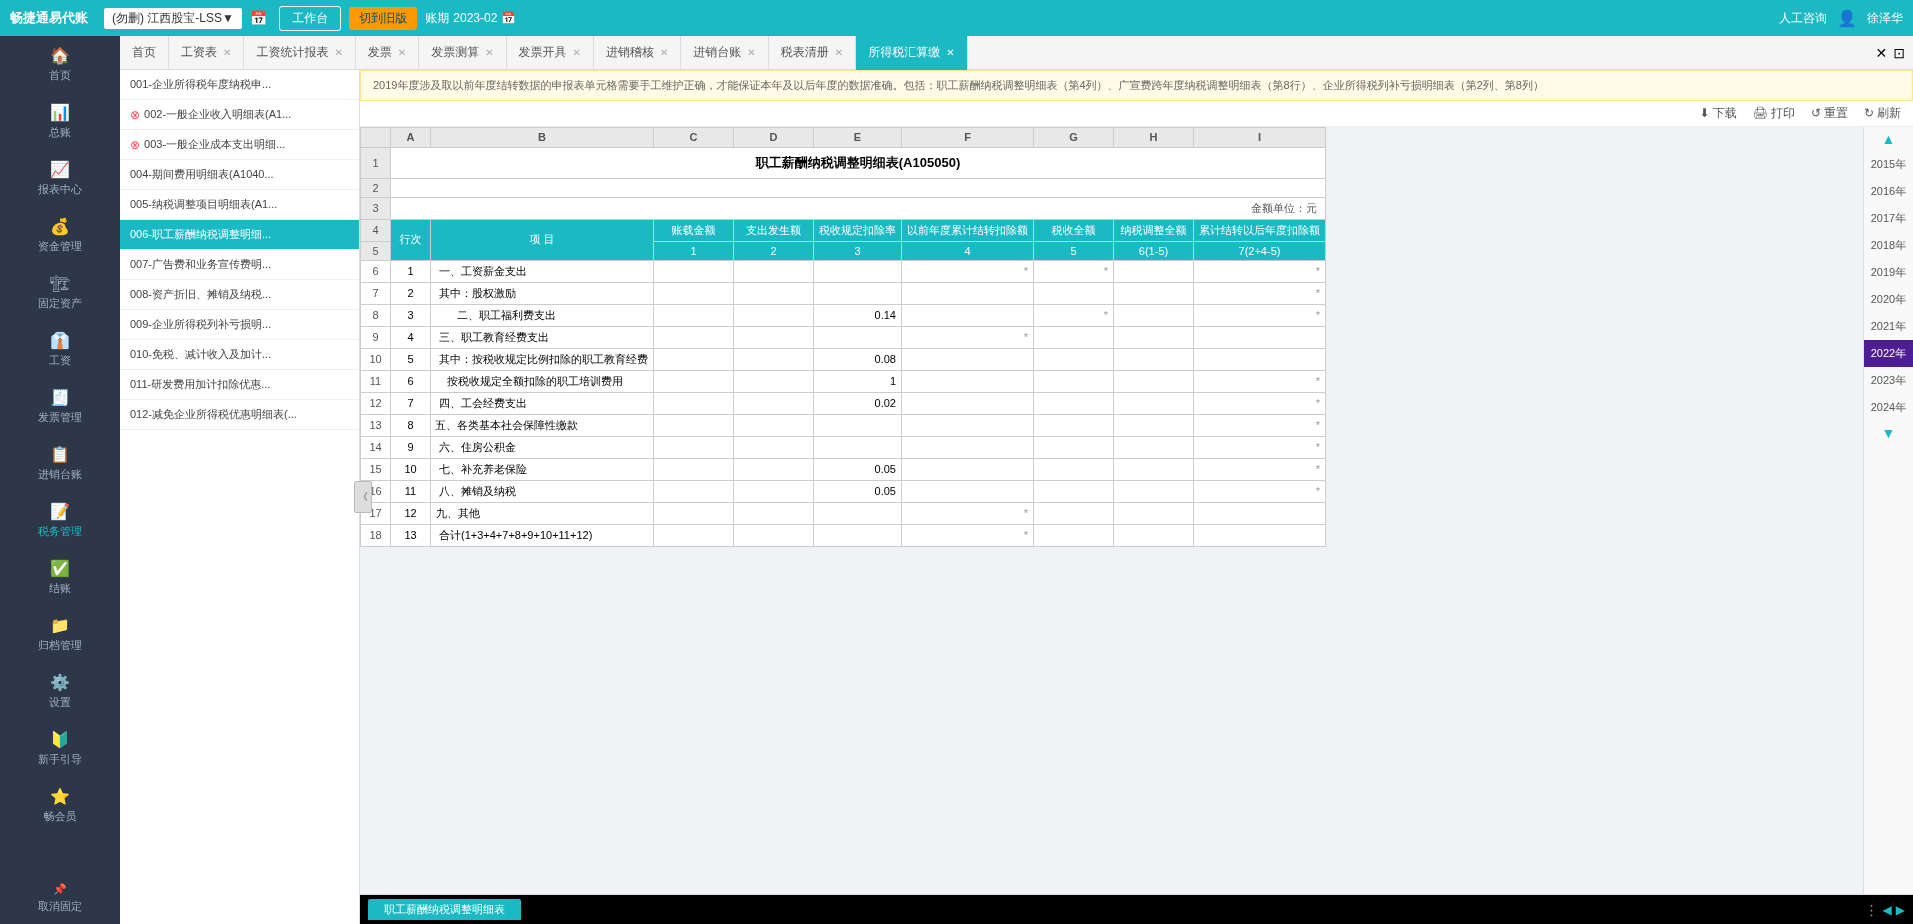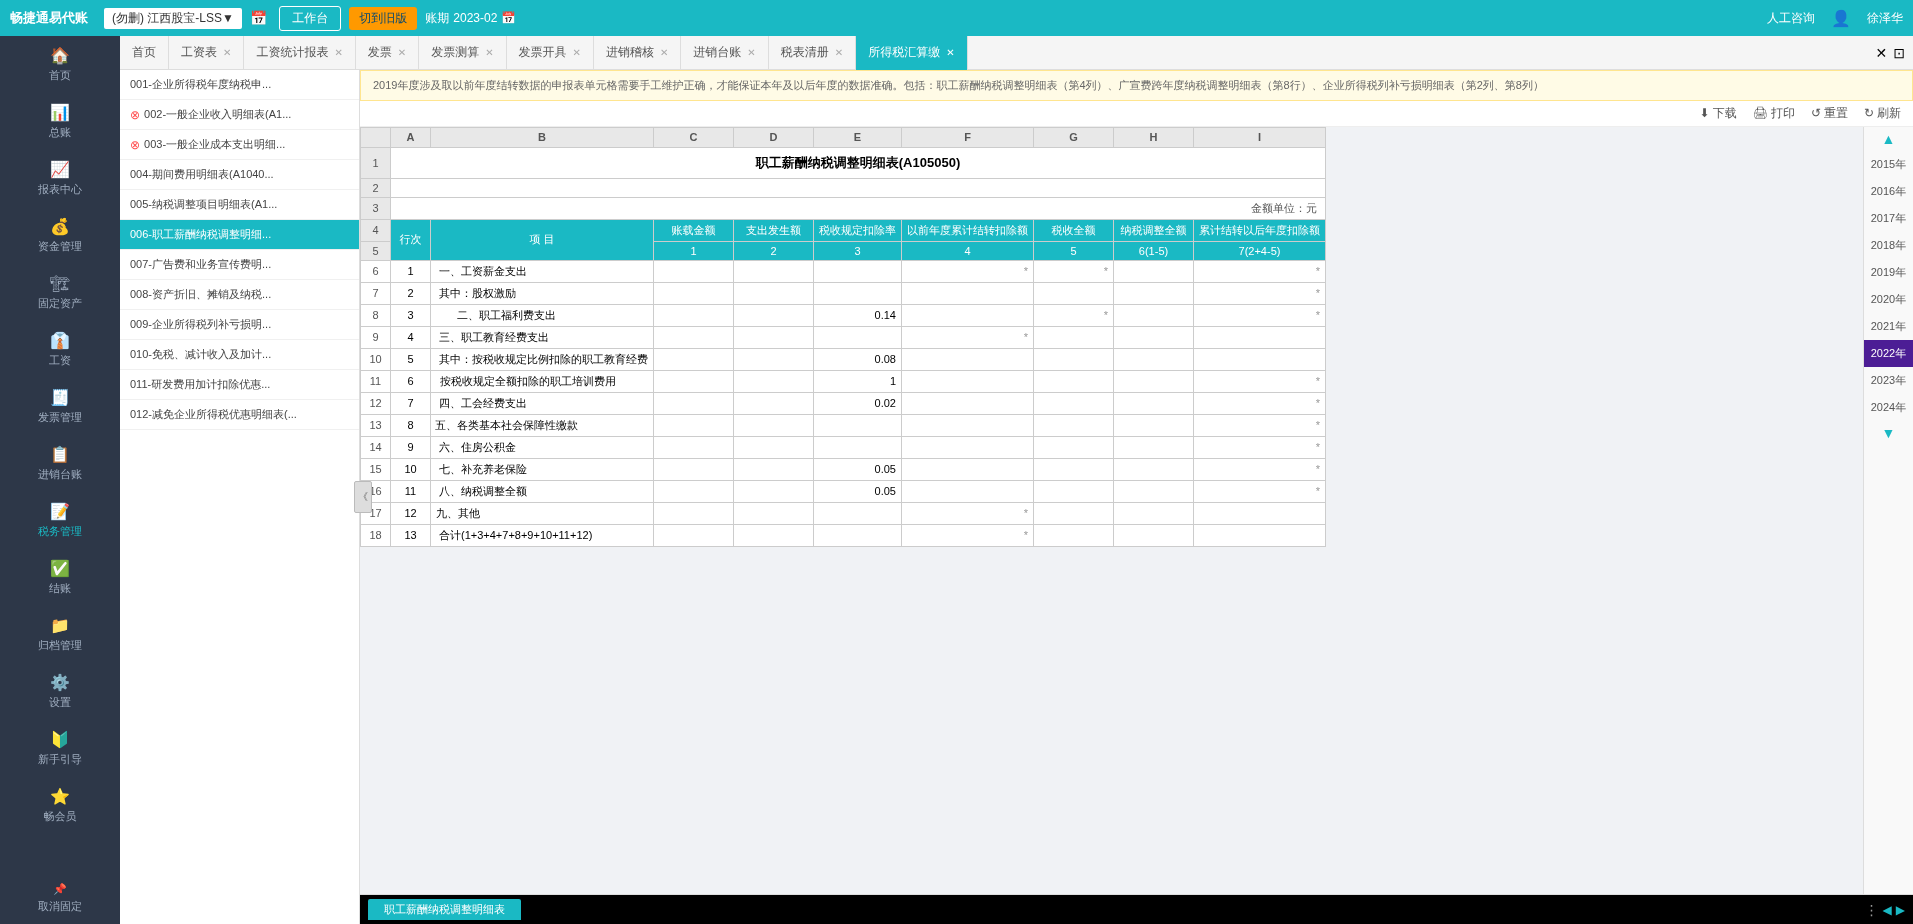--- a/index.html
+++ b/index.html
@@ -7,21 +7,21 @@
 
     
     .app-container { display: flex; flex-direction: column; height: 924px; width: 1913px; }
     .top-bar { display: flex; align-items: center; background: #1ab9c4; height: 36px; padding: 0 10px; flex-shrink: 0; }
     .top-bar-logo { color: white; font-size: 13px; font-weight: bold; margin-right: 16px; white-space: nowrap; }
     .top-bar-company { background: white; border-radius: 2px; padding: 2px 8px; font-size: 12px; color: #333; display: flex; align-items: center; gap: 0; cursor: pointer; }
     .top-bar-center { display: flex; align-items: center; gap: 8px; margin-left: 12px; }
     .btn-workbench { background: #1ab9c4; border: 1px solid white; color: white; border-radius: 3px; padding: 3px 12px; cursor: pointer; font-size: 12px; }
     .btn-switch { background: #ff9900; border: none; color: #0c4a6e; border-radius: 3px; padding: 3px 10px; cursor: pointer; font-size: 12px; }
     .top-bar-period { color: white; font-size: 12px; display: flex; align-items: center; gap: 4px; }
-    .top-bar-right { margin-left: auto; display: flex; align-items: center; gap: 16px; color: white; font-size: 12px; }
+    .top-bar-right { margin-left: auto; display: flex; align-items: center; gap: 10px; color: white; font-size: 12px; }
 
     
     .main-layout { display: flex; flex: 1; overflow: hidden; }
 
     
     .sidebar { width: 120px; background: #2d3748; display: flex; flex-direction: column; flex-shrink: 0; }
     .sidebar-item { display: flex; flex-direction: column; align-items: center; padding: 10px 4px; cursor: pointer; color: #a0aec0; font-size: 11px; gap: 3px; }
     .sidebar-item.active { color: #1ab9c4; }
     .sidebar-icon { font-size: 16px; }
     .sidebar-bottom { margin-top: auto; }
@@ -412,21 +412,21 @@
                       <td class="value-col"></td>
                       <td class="value-col">0.08</td>
                       <td class="value-col"></td>
                       <td class="value-col"></td>
                       <td class="value-col"></td>
                       <td class="value-col"></td>
                     </tr>
                     <tr class="data-row">
                       <td class="row-num">11</td>
                       <td class="num-col">6</td>
-                      <td style="padding-left: 9px;">按税收规定全额扣除的职工培训费用</td>
+                      <td style="padding-left: 16px;">按税收规定全额扣除的职工培训费用</td>
                       <td class="value-col"></td>
                       <td class="value-col"></td>
                       <td class="value-col">1</td>
                       <td class="value-col"></td>
                       <td class="value-col"></td>
                       <td class="value-col"></td>
                       <td class="value-col" style="color: rgb(153, 153, 153);">*</td>
                     </tr>
                     <tr class="data-row">
                       <td class="row-num">12</td>
@@ -472,21 +472,21 @@
                       <td class="value-col"></td>
                       <td class="value-col">0.05</td>
                       <td class="value-col"></td>
                       <td class="value-col"></td>
                       <td class="value-col"></td>
                       <td class="value-col" style="color: rgb(153, 153, 153);">*</td>
                     </tr>
                     <tr class="data-row">
                       <td class="row-num">16</td>
                       <td class="num-col">11</td>
-                      <td style="padding-left: 8px;">八、纳税调整全额</td>
+                      <td style="padding-left: 8px;">八、摊销及纳税</td>
                       <td class="value-col"></td>
                       <td class="value-col"></td>
                       <td class="value-col">0.05</td>
                       <td class="value-col"></td>
                       <td class="value-col"></td>
                       <td class="value-col"></td>
                       <td class="value-col" style="color: rgb(153, 153, 153);">*</td>
                     </tr>
                     <tr class="data-row">
                       <td class="row-num">17</td>

